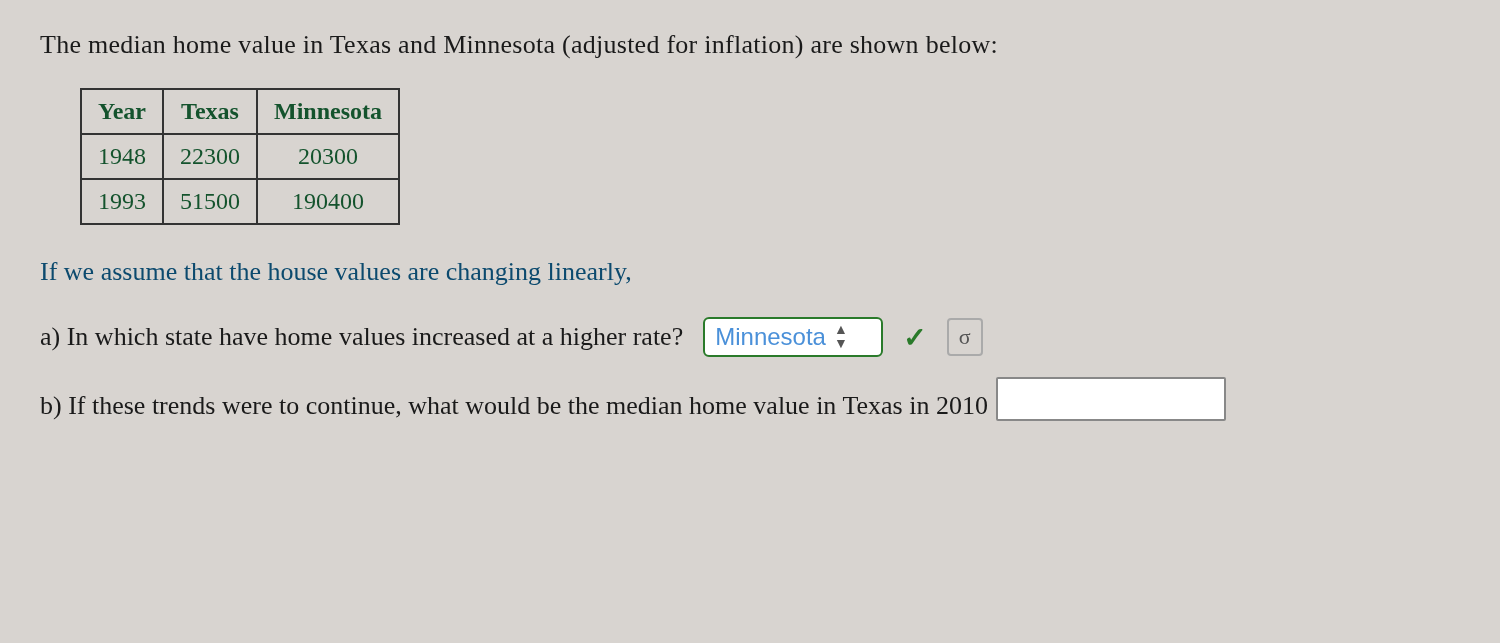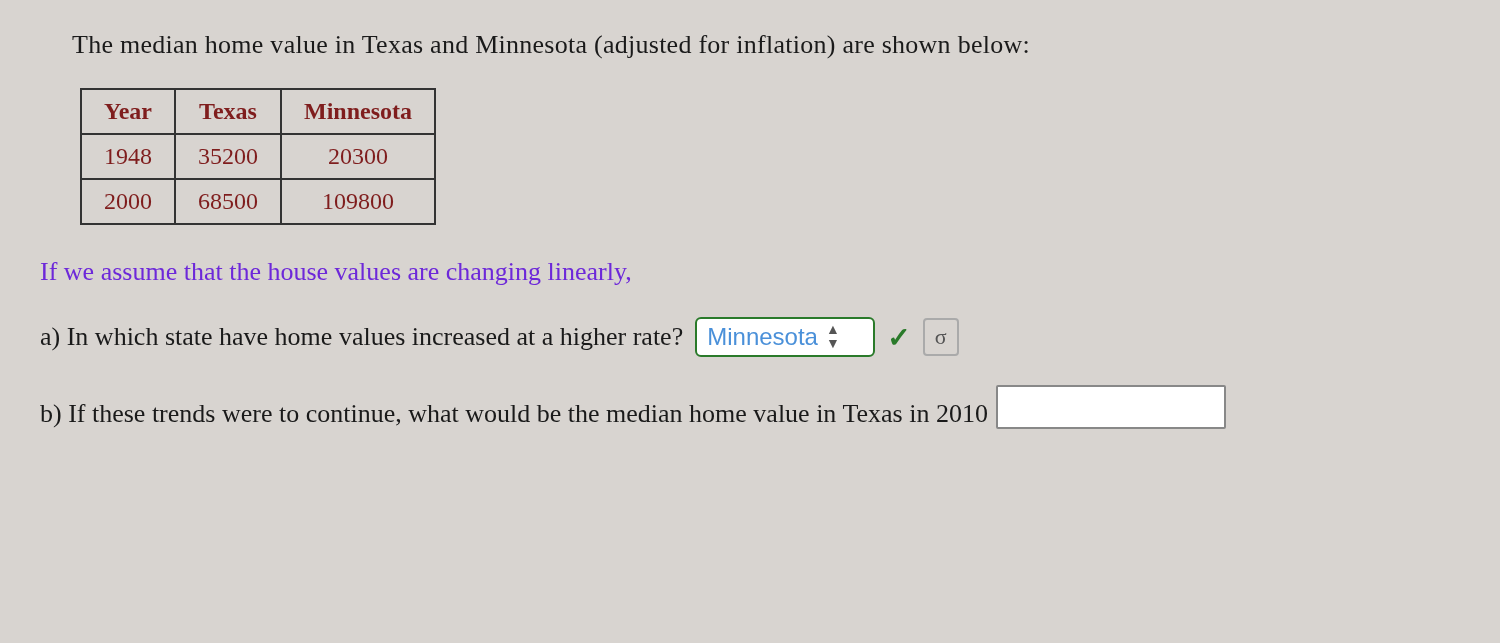--- a/index.html
+++ b/index.html
@@ -16,63 +16,62 @@
       padding: 30px 40px;
       overflow: hidden;
     }
 
     .intro-text {
       font-size: 26px;
       color: #1a1a1a;
       margin-bottom: 28px;
       font-weight: normal;
       letter-spacing: 0.01em;
-      margin-left: 32px;
     }
 
     .table-container {
       margin-left: 40px;
       margin-bottom: 32px;
     }
 
     table {
       border-collapse: collapse;
       font-size: 24px;
     }
 
     table th, table td {
       border: 2px solid #333;
-      padding: 8px 22px;
+      padding: 8px 16px;
       text-align: center;
-      color: #7f1d1d;
+      color: #14532d;
     }
 
     table th {
       font-weight: bold;
       background-color: transparent;
     }
 
     table td {
       font-weight: normal;
     }
 
     .linear-text {
       font-size: 26px;
-      color: #6d28d9;
+      color: #0c4a6e;
       margin-bottom: 30px;
       font-weight: normal;
     }
 
     .question-a {
       font-size: 26px;
       color: #1a1a1a;
-      margin-bottom: 28px;
+      margin-bottom: 20px;
       display: flex;
       align-items: center;
-      gap: 12px;
+      gap: 20px;
       flex-wrap: nowrap;
     }
 
     .dropdown-wrapper {
       display: inline-flex;
       align-items: center;
       border: 2px solid #2a7a2a;
       border-radius: 6px;
       background: white;
       padding: 4px 10px;
@@ -141,27 +140,27 @@
     <thead>
       <tr>
         <th>Year</th>
         <th>Texas</th>
         <th>Minnesota</th>
       </tr>
     </thead>
     <tbody>
       <tr>
         <td>1948</td>
-        <td>35200</td>
+        <td>22300</td>
         <td>20300</td>
       </tr>
       <tr>
-        <td>2000</td>
-        <td>68500</td>
-        <td>109800</td>
+        <td>1993</td>
+        <td>51500</td>
+        <td>190400</td>
       </tr>
     </tbody>
   </table>
 </div>
 
 <p class="linear-text">If we assume that the house values are changing linearly,</p>
 
 <div class="question-a">
   <span>a) In which state have home values increased at a higher rate?</span>
   <div class="dropdown-wrapper">

